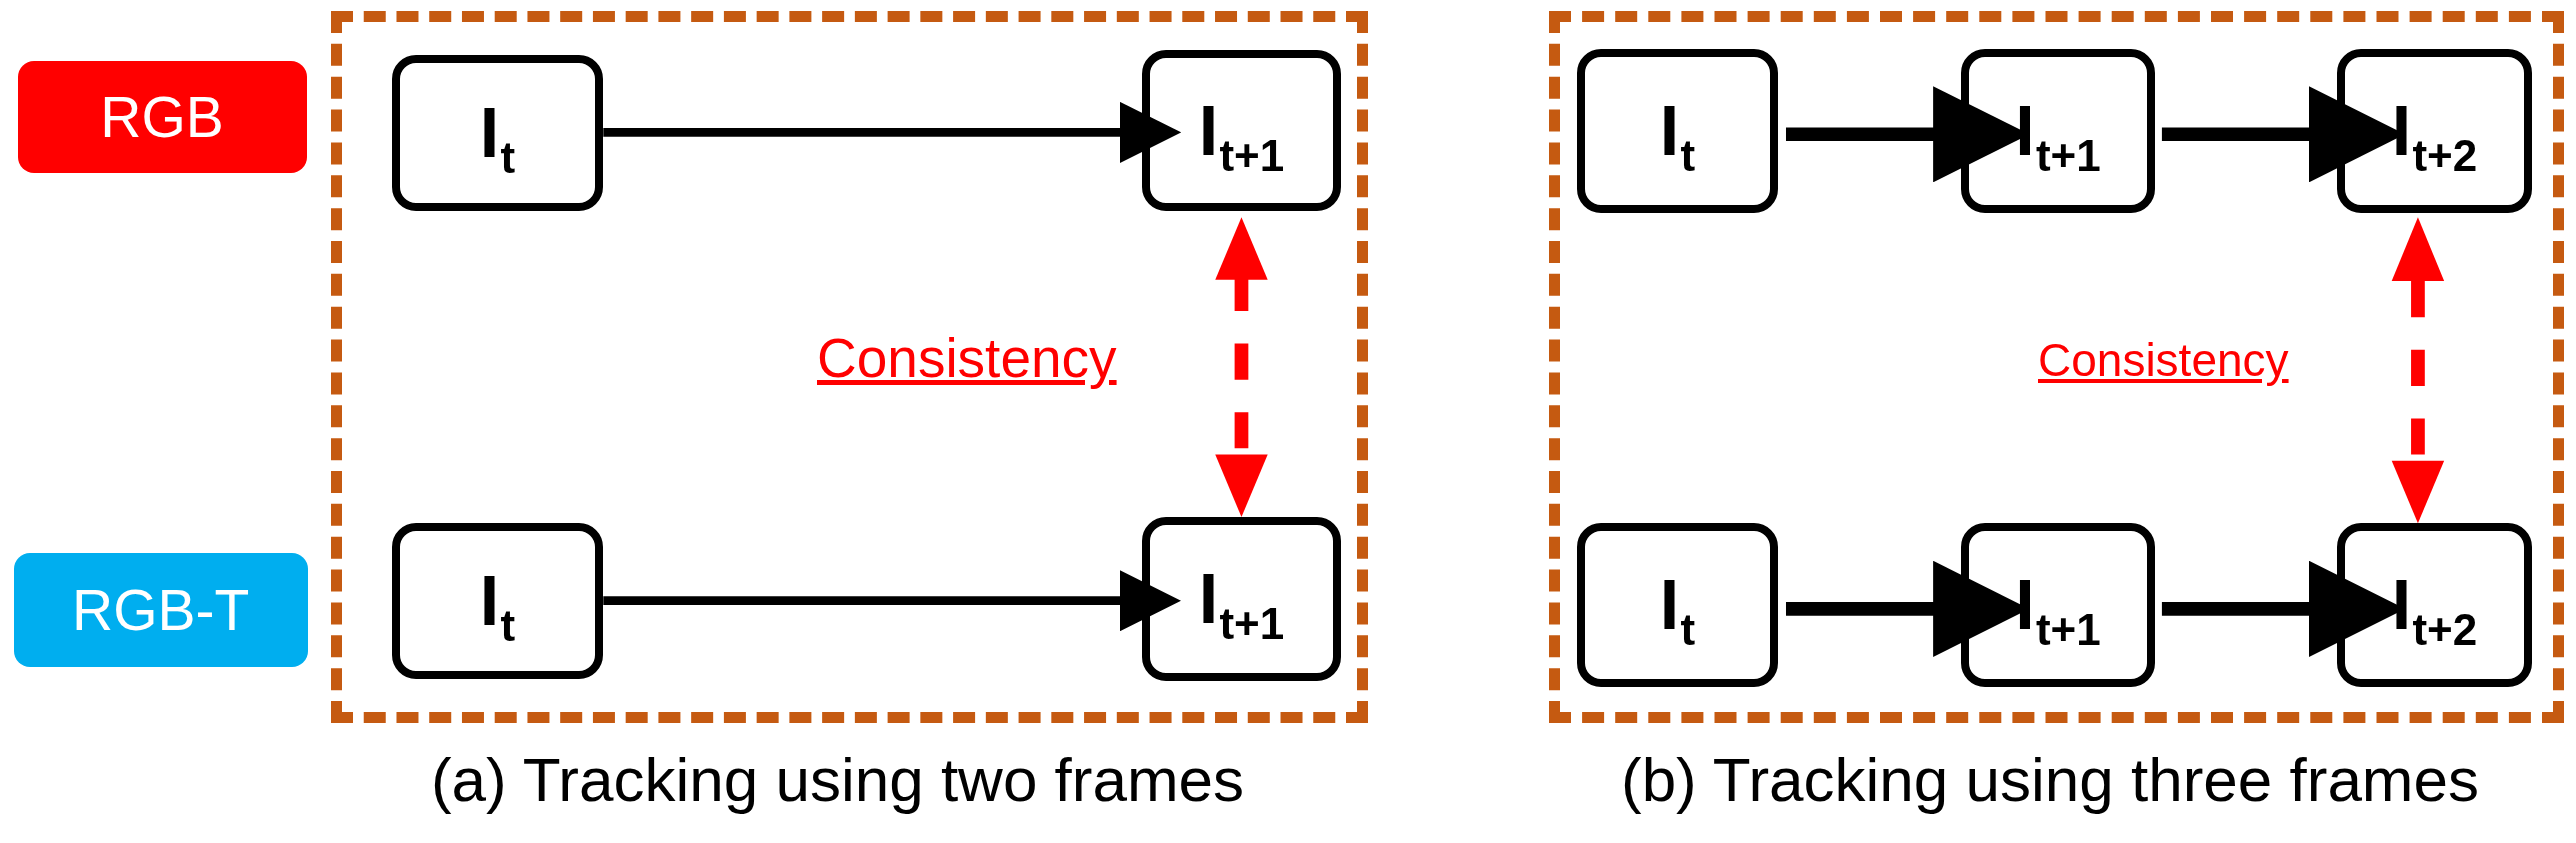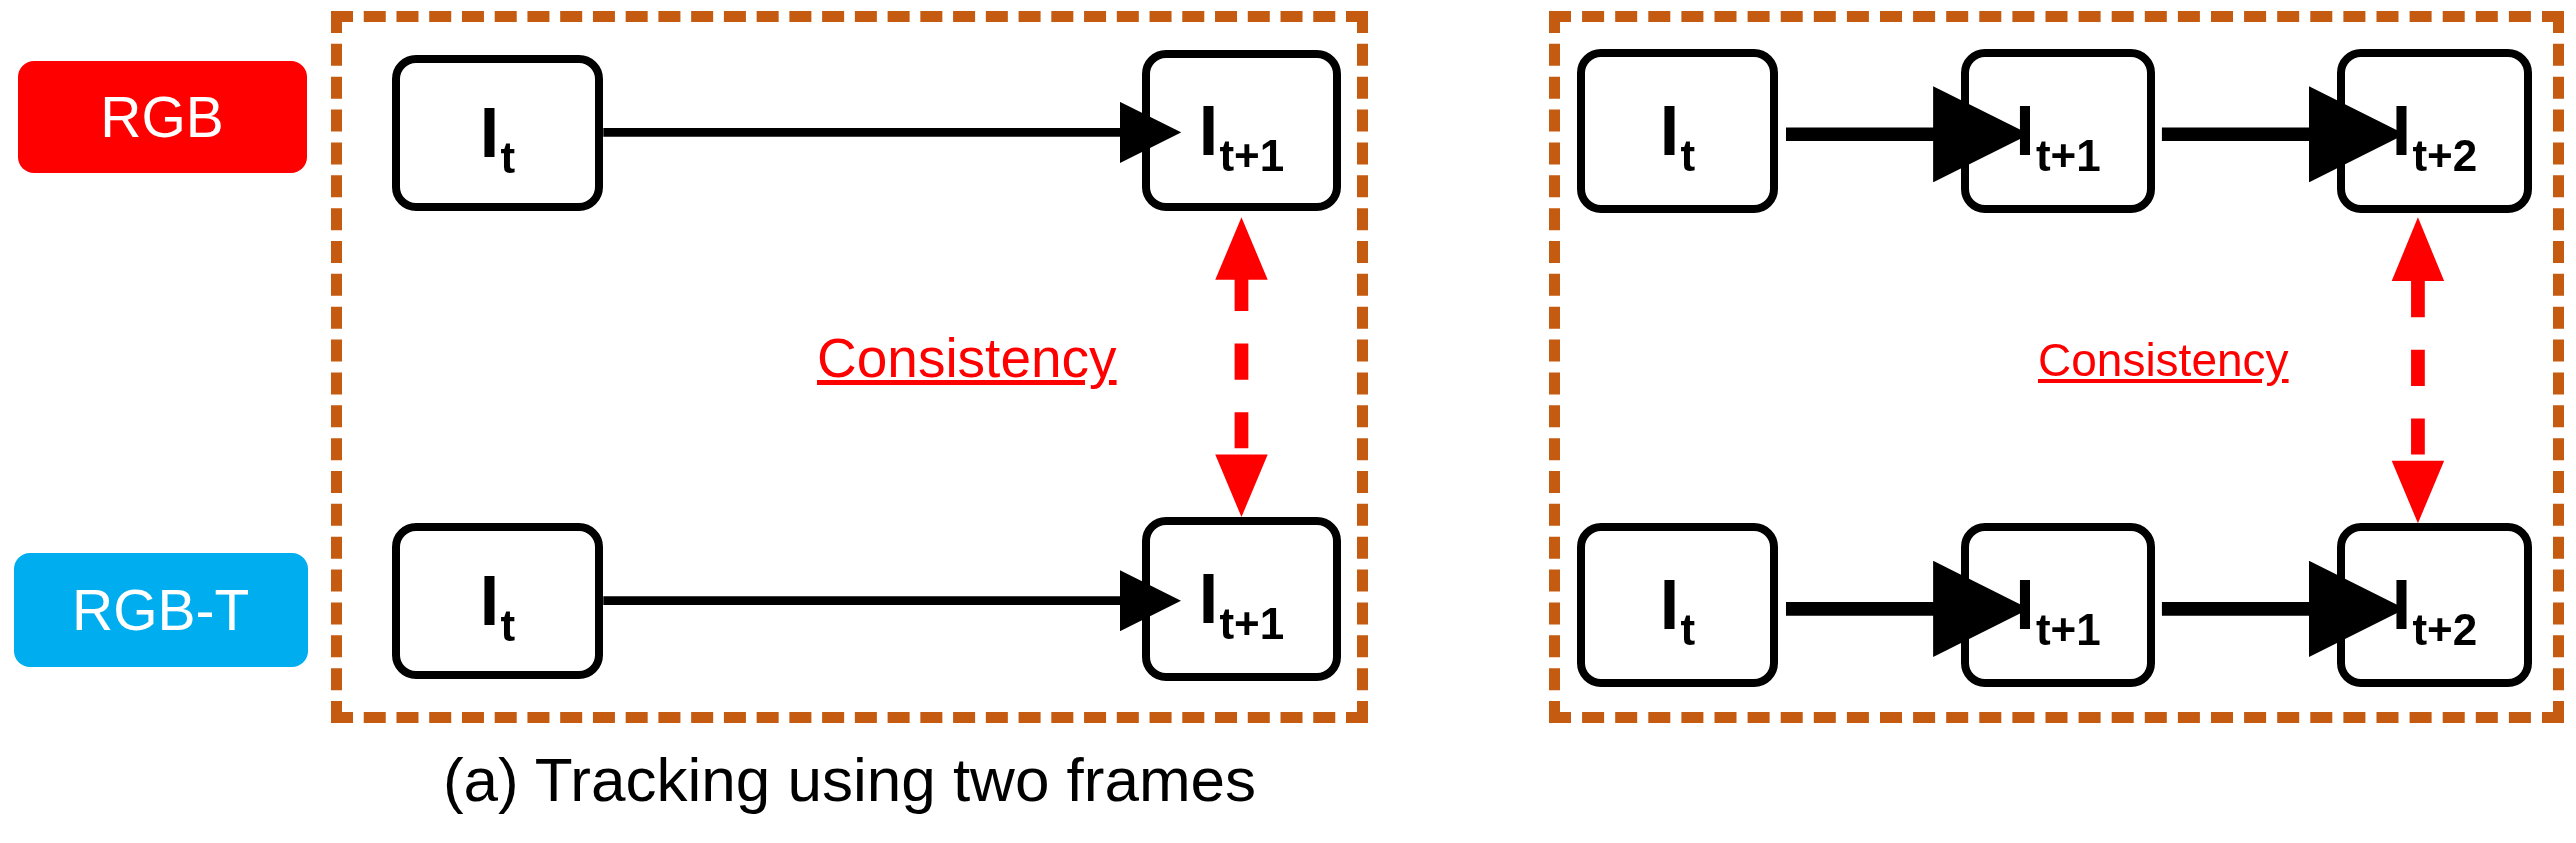--- a/index.html
+++ b/index.html
@@ -140,21 +140,21 @@
   
   .caption {
     position: absolute;
     color: #000000;
     font-family: "Liberation Sans", sans-serif;
     font-size: 62px;
     line-height: 1;
     white-space: nowrap;
     text-align: center;
   }
-  #caption-a { left: 256px;  top: 749px; width: 1187px; }
+  #caption-a { left: 244px;  top: 749px; width: 1187px; }
   #caption-b { left: 1524px; top: 749px; width: 1052px; }
 </style>
 </head>
 <body>
 
 <div id="figure">
 
   <div class="modality-tag" id="tag-rgb">
     <span>RGB</span>
   </div>
@@ -282,15 +282,16 @@
       <path d="M3872,838 L3914,738 L3830,738 z" fill="#FF0000"></path>
     </g>
   </svg>
 
   <div class="consistency-label" id="consistency-a">Consistency</div>
 
   <div class="consistency-label" id="consistency-b">Consistency</div>
 
   <div class="caption" id="caption-a">(a) Tracking using two frames</div>
 
+  <div class="caption" id="caption-b">(b) Tracking using three frames</div>
 
 </div>
 
 
 </body></html>

